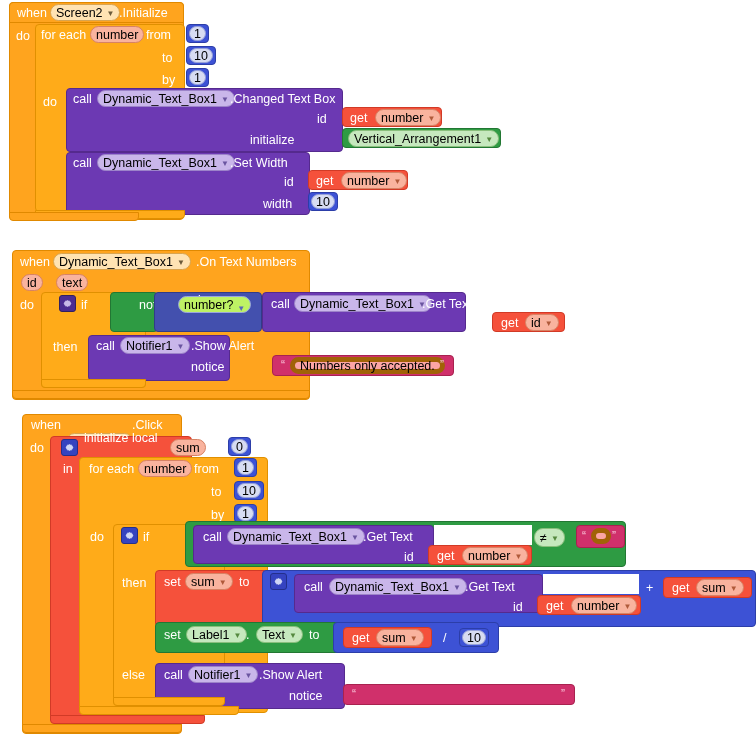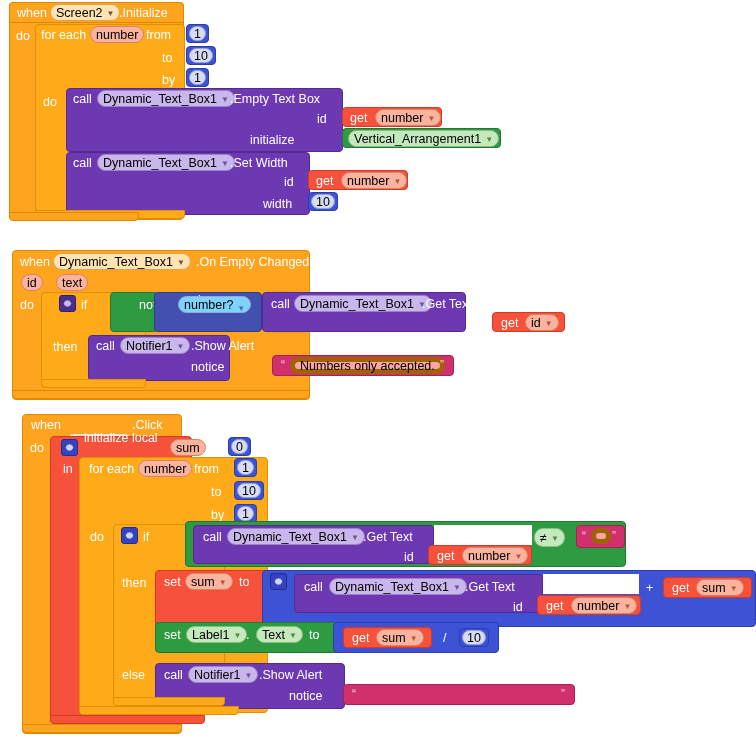--- a/index.html
+++ b/index.html
@@ -28,21 +28,21 @@
 
   
   .field{
     position:absolute;display:inline-flex;align-items:center;gap:4px;
     height:17px;padding:0 5px;border-radius:9px;
     font-size:12.5px;color:#000;white-space:nowrap;box-sizing:border-box;
   }
   .f-light {background:#FFE3B3;border:1px solid #d8a44f;}
   .f-purple{background:#C9B6EA;border:1px solid #9c83c9;}
   .f-salmon{background:#F9B39E;border:1px solid #d78264;}
-  .f-blue  {background:#7dd3fc;border:1px solid #9aa6dd;align-items:flex-end;}
+  .f-blue  {background:#bef264;border:1px solid #9aa6dd;align-items:flex-end;}
   .f-green {background:#C6E8BE;border:1px solid #89bf7c;}
   .f-pink  {background:#fca5a5;border:5px solid #a16207;}
   .f-numb  {background:#D7DCF2;border:1px solid #97a2d8;}
 
   .caret{font-size:8px;color:#6b5a3a;line-height:1;transform:translateY(1px);}
   .caret.p{color:#6a55a0;}
   .caret.s{color:#b05a3a;}
   .caret.g{color:#55883f;}
   .caret.b{color:#5a68b5;}
 
@@ -98,21 +98,21 @@
   <span>1</span>
 </div>
 <div class="lbl" style="left:43px;top:96px;">do</div>
 
 <div class="blk proc" style="left:66px;top:88px;width:277px;height:64px;"></div>
 <div class="lbl" style="left:73px;top:93px;">call</div>
 <div class="field f-purple" style="left:97px;top:90px;">
   <span>Dynamic_Text_Box1</span>
   <span class="caret p">▼</span>
 </div>
-<div class="lbl" style="left:230px;top:93px;">.Empty Text Box</div>
+<div class="lbl" style="left:230px;top:93px;">.Changed Text Box</div>
 <div class="lbl" style="left:317px;top:113px;">id</div>
 <div class="blk getter" style="left:342px;top:107px;width:100px;height:20px;"></div>
 <div class="lbl" style="left:350px;top:112px;">get</div>
 <div class="field f-salmon" style="left:375px;top:109px;">
   <span>number</span>
   <span class="caret s">▼</span>
 </div>
 <div class="lbl" style="left:250px;top:134px;">initialize</div>
 <div class="blk greenb" style="left:342px;top:128px;width:159px;height:20px;"></div>
 <div class="field f-green" style="left:348px;top:130px;">
@@ -142,21 +142,21 @@
 
 <div class="blk loop" style="left:35px;top:210px;width:150px;height:9px;border-radius:0 0 4px 4px;"></div>
 <div class="blk evt" style="left:9px;top:212px;width:130px;height:9px;border-radius:0 0 4px 4px;"></div>
 
 <div class="blk evt" style="left:12px;top:250px;width:298px;height:150px;"></div>
 <div class="lbl" style="left:20px;top:256px;">when</div>
 <div class="field f-light" style="left:53px;top:253px;">
   <span>Dynamic_Text_Box1</span>
   <span class="caret">▼</span>
 </div>
-<div class="lbl" style="left:196px;top:256px;">.On Empty Changed</div>
+<div class="lbl" style="left:196px;top:256px;">.On Text Numbers</div>
 <div class="field f-salmon" style="left:21px;top:274px;">
   <span>id</span>
 </div>
 <div class="field f-salmon" style="left:56px;top:274px;">
   <span>text</span>
 </div>
 <div class="lbl" style="left:20px;top:299px;">do</div>
 
 <div class="blk ctrl" style="left:41px;top:292px;width:105px;height:96px;"></div>
 <div class="gear" style="left:59px;top:295px;">

